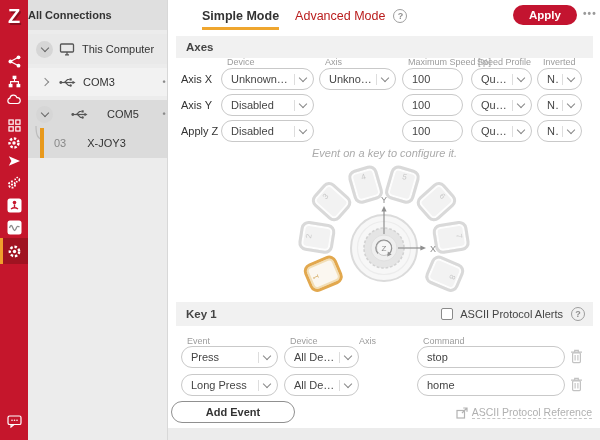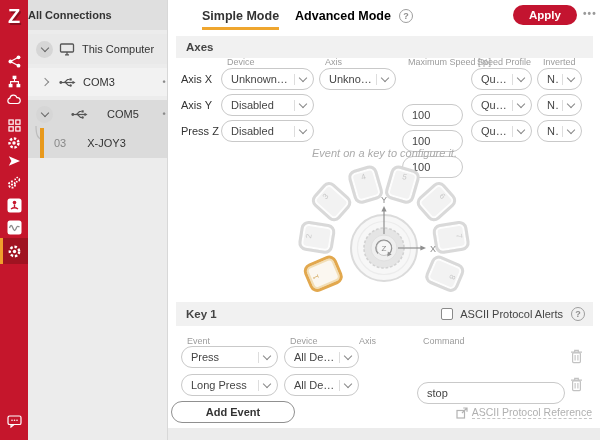--- a/index.html
+++ b/index.html
@@ -35,21 +35,21 @@
   .trow .lbl { margin-left:7px; white-space:nowrap; }
   .more-dots { margin-left:auto; margin-right:8px; font-size:9px; letter-spacing:1px; color:#8A8A8A; font-weight:bold; cursor:pointer; }
   .xjoy-bar { position:absolute; left:12px; top:0; width:4px; height:30px; background:#E8991C; }
   .xjoy-num { margin-left:26px; color:#888; }
   .xjoy-name { margin-left:21px; color:#333; }
   .connector { position:absolute; left:0; top:-2px; }
 
   
   .main { position:absolute; left:167px; top:0; width:433px; height:440px; background:#fff; border-left:1px solid #D8D8D8; }
   .tabbar { position:absolute; top:0; left:0; width:433px; height:30px; background:#fff; display:flex; align-items:flex-start;padding-left:17px; }
-  .tab { font-size:12.5px; color:#000000; margin-top:9px; cursor:pointer;font-weight:bold; }
+  .tab { font-size:12.5px; color:#b91c1c; margin-top:9px; cursor:pointer; }
   .tab.t1 { margin-left:17px; }
   .tab.t2 { margin-left:16px; }
   .tab.active { color:#333; font-weight:bold; border-bottom:3px solid #EFA62F; padding-bottom:4px; }
   .help-circle { width:14px; height:14px; border:1.2px solid #9E9E9E; border-radius:50%; color:#8E8E8E;
                  font-size:9px; font-weight:bold; display:flex; align-items:center; justify-content:center; cursor:pointer; }
   .tabbar .help-circle { margin-left:8px; margin-top:9px; }
   .apply-btn { position:absolute; right:24px; top:5px; width:64px; height:20px; border-radius:10px; background:#C31430;
                color:#fff; font-size:11.5px; font-weight:bold; display:flex; align-items:center; justify-content:center;
                border:none; cursor:pointer; font-family:inherit; }
   .top-more { position:absolute; right:4px; top:8px; font-size:10px; letter-spacing:1.2px; color:#999; font-weight:bold; cursor:pointer; }
@@ -65,21 +65,21 @@
   .frow .rlabel { position:absolute; left:5px; top:0; line-height:22px; font-size:11px; color:#333; }
 
   .dd { position:absolute; top:0; height:22px; border:1px solid #C9C9C9; border-radius:12px; background:#fff;
         display:flex; align-items:center; padding:0 4px 0 9px; cursor:pointer; }
   .dd .txt { flex:1; font-size:11px; color:#444; white-space:nowrap; overflow:hidden; text-overflow:ellipsis; }
   .dd .sep { width:1px; height:11px; background:#DDD; margin:0 3px 0 4px; flex:0 0 auto; }
   .dd .chev { width:11px; height:10px; position:relative; flex:0 0 auto; }
   .dd .chev::after { content:""; position:absolute; left:2px; top:1px; width:5px; height:5px;
                      border-right:1.3px solid #888; border-bottom:1.3px solid #888; transform:rotate(45deg); }
   .tinput { position:absolute; top:0; height:22px; border:1px solid #C9C9C9; border-radius:12px; background:#fff;
-            padding:0 9px; font-size:11px; color:#444; font-family:inherit; outline:none;margin-top:36px; }
+            padding:0 9px; font-size:11px; color:#444; font-family:inherit; outline:none; }
 
   .c-device   { left:45px;  width:93px; }
   .c-axis     { left:143px; width:77px; }
   .c-speed    { left:226px; width:61px; }
   .c-profile  { left:295px; width:61px; }
   .c-inverted { left:361px; width:45px; }
 
   .hint { position:absolute; top:147px; left:8px; width:417px; text-align:center;
           font-size:11px; font-style:italic; color:#ABABAB; }
 
@@ -324,21 +324,21 @@
           <span class="chev"></span>
         </div>
       <div class="dd c-inverted">
           <span class="txt">N...</span>
           <span class="sep"></span>
           <span class="chev"></span>
         </div>
     </div>
 
     <div class="frow" style="top:120px">
-      <span class="rlabel">Press Z</span>
+      <span class="rlabel">Apply Z</span>
       <div class="dd c-device">
           <span class="txt">Disabled</span>
           <span class="sep"></span>
           <span class="chev"></span>
         </div>
       <input class="tinput c-speed" value="100" style="">
       <div class="dd c-profile">
           <span class="txt">Quadrat...</span>
           <span class="sep"></span>
           <span class="chev"></span>
@@ -435,20 +435,21 @@
       <div class="dd e-event">
           <span class="txt">Long Press</span>
           <span class="sep"></span>
           <span class="chev"></span>
         </div>
       <div class="dd e-device">
           <span class="txt">All Devices</span>
           <span class="sep"></span>
           <span class="chev"></span>
         </div>
+      <input class="tinput e-command" value="home" style="">
       <span class="trash">
         <svg width="13" height="15" viewBox="0 0 13 15">
             <path d="M1 3.2 H12 M4.7 3 V1.4 H8.3 V3" fill="none" stroke="#C2C2C2" stroke-width="1.2"></path>
             <rect x="2.6" y="3.8" width="7.8" height="9.8" rx="1" fill="none" stroke="#C2C2C2" stroke-width="1.2"></rect>
             <path d="M5.1 6 V11.4 M7.9 6 V11.4" stroke="#C2C2C2" stroke-width="1.1"></path>
           </svg>
       </span>
     </div>
 
     <button class="add-btn">Add Event</button>

